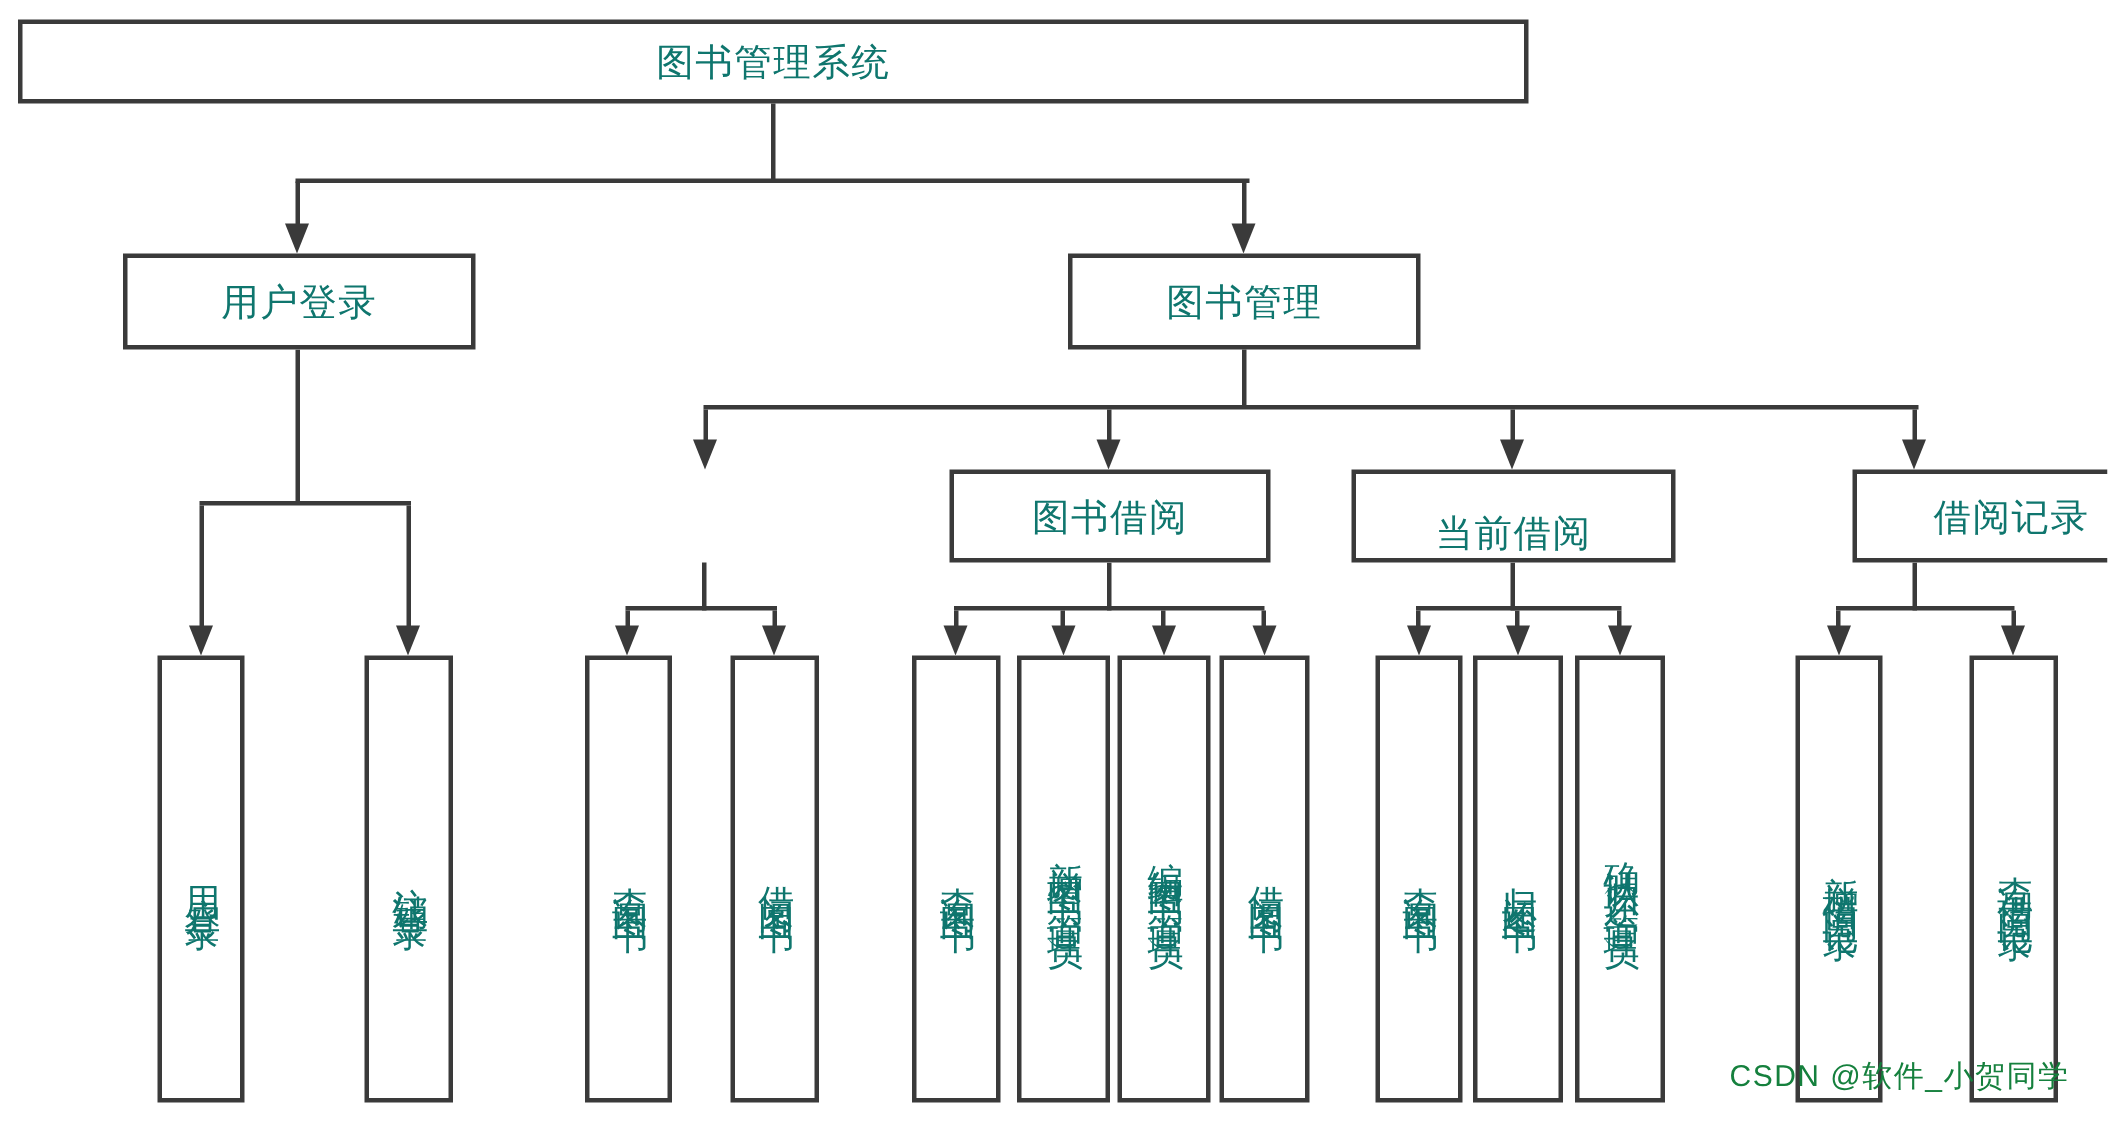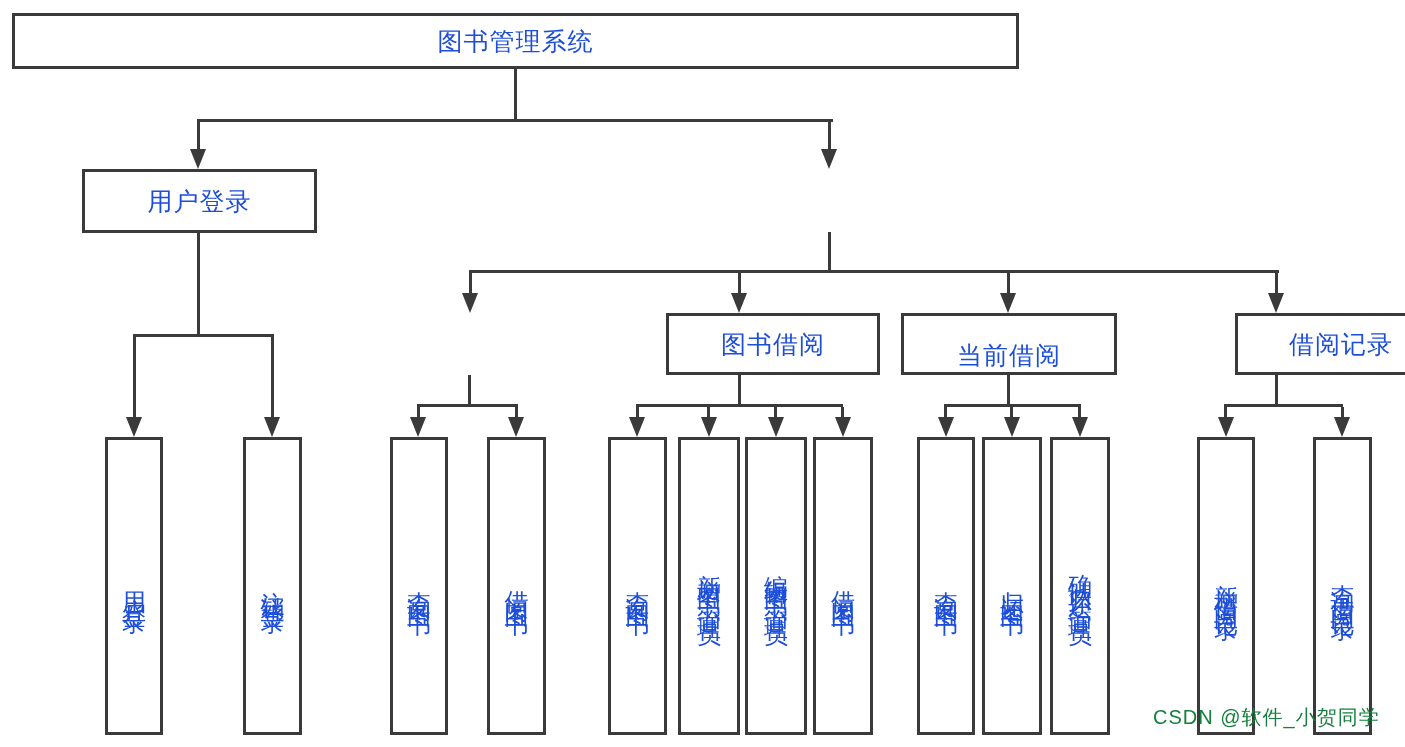--- a/index.html
+++ b/index.html
@@ -12,21 +12,21 @@
     overflow: hidden;
   }
   .node {
     position: absolute;
     box-sizing: border-box;
     border: 3px solid #3a3a3a;
     background: #ffffff;
     display: flex;
     align-items: center;
     justify-content: center;
-    color: #1d4ed8;
+    color: #0f766e;
   }
   .h-label {
     font-size: 25px;
     letter-spacing: 1px;
     white-space: nowrap;
   }
   .v-label {
     writing-mode: vertical-rl;
     text-orientation: mixed;
     font-size: 24px;
@@ -116,22 +116,25 @@
   <div class="line" style="left:1341px;top:407px;width:3px;height:12px;"></div>
   <div class="arrow" style="left:1334px;top:417px;"></div>
 
   <div class="node" style="left:12px;top:13px;width:1007px;height:56px;">
     <span class="h-label">图书管理系统</span>
   </div>
 
   <div class="node" style="left:82px;top:169px;width:235px;height:64px;">
     <span class="h-label">用户登录</span>
   </div>
+  <div class="node" style="left:712px;top:169px;width:235px;height:64px;">
+    <span class="h-label">图书管理</span>
+  </div>
 
-  <div class="node" style="left:633px;top:313px;width:214px;height:62px;margin-left:33px;">
+  <div class="node" style="left:633px;top:313px;width:214px;height:62px;">
     <span class="h-label">图书借阅</span>
   </div>
   <div class="node" style="left:901px;top:313px;width:216px;height:62px;align-items:flex-end;">
     <span class="h-label">当前借阅</span>
   </div>
   <div class="node" style="left:1235px;top:313px;width:212px;height:62px;">
     <span class="h-label">借阅记录</span>
   </div>
 
   <div class="node" style="left:105px;top:437px;width:58px;height:298px;">

